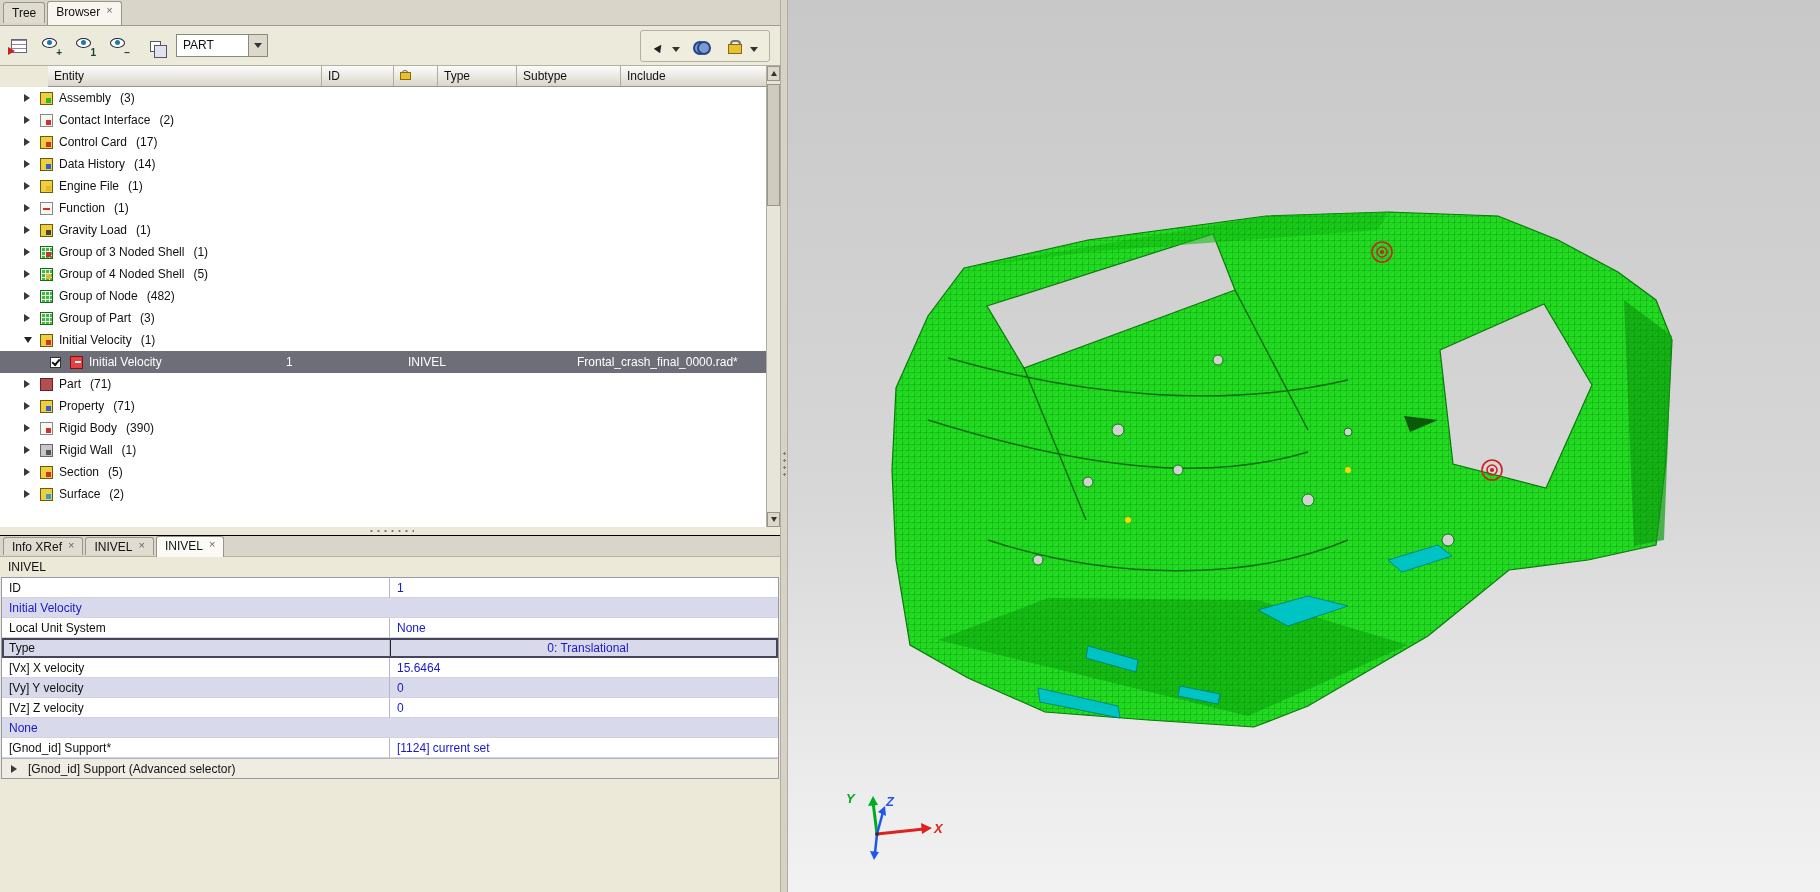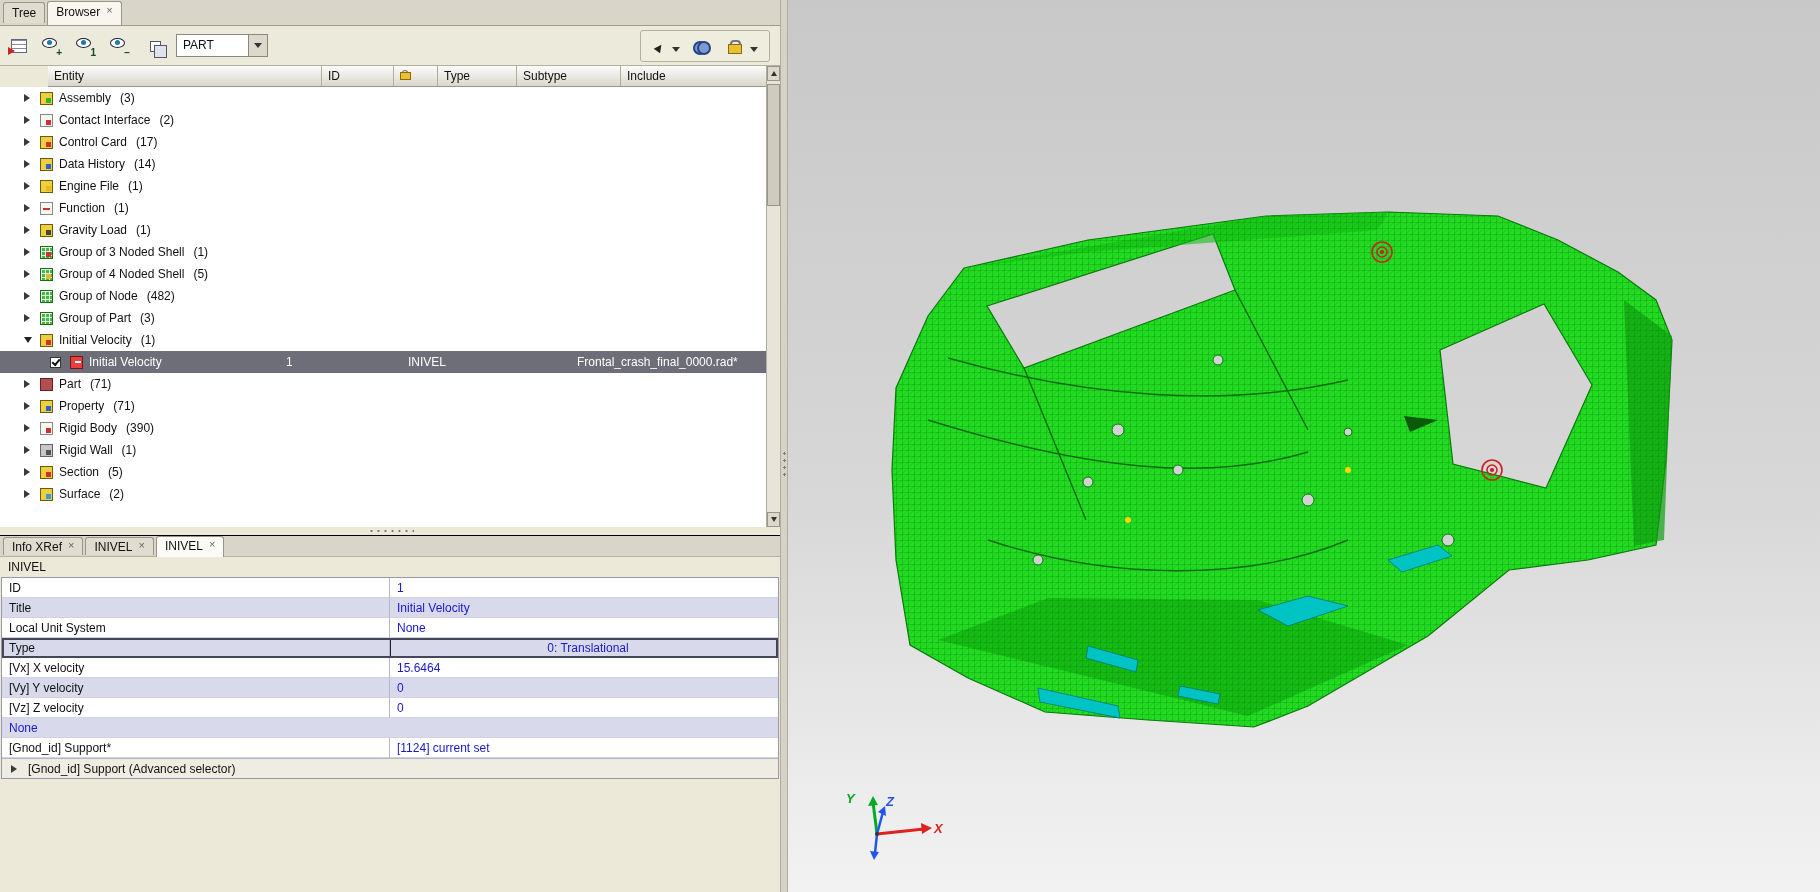--- a/index.html
+++ b/index.html
@@ -352,21 +352,20 @@
       </div>
 
     <div class="ed-title">INIVEL</div>
 
     <div class="ptable" id="prop-rows">
         <div class="prow">
           <div class="pl">ID</div>
           <div class="pv">1</div>
         </div>
         <div class="prow shaded">
-          <div class="pl">Title</div>
           <div class="pv">Initial Velocity</div>
         </div>
         <div class="prow">
           <div class="pl">Local Unit System</div>
           <div class="pv">None</div>
         </div>
         <div class="prow shaded selrow">
           <div class="pl">Type</div>
           <div class="pv">0: Translational</div>
         </div>

